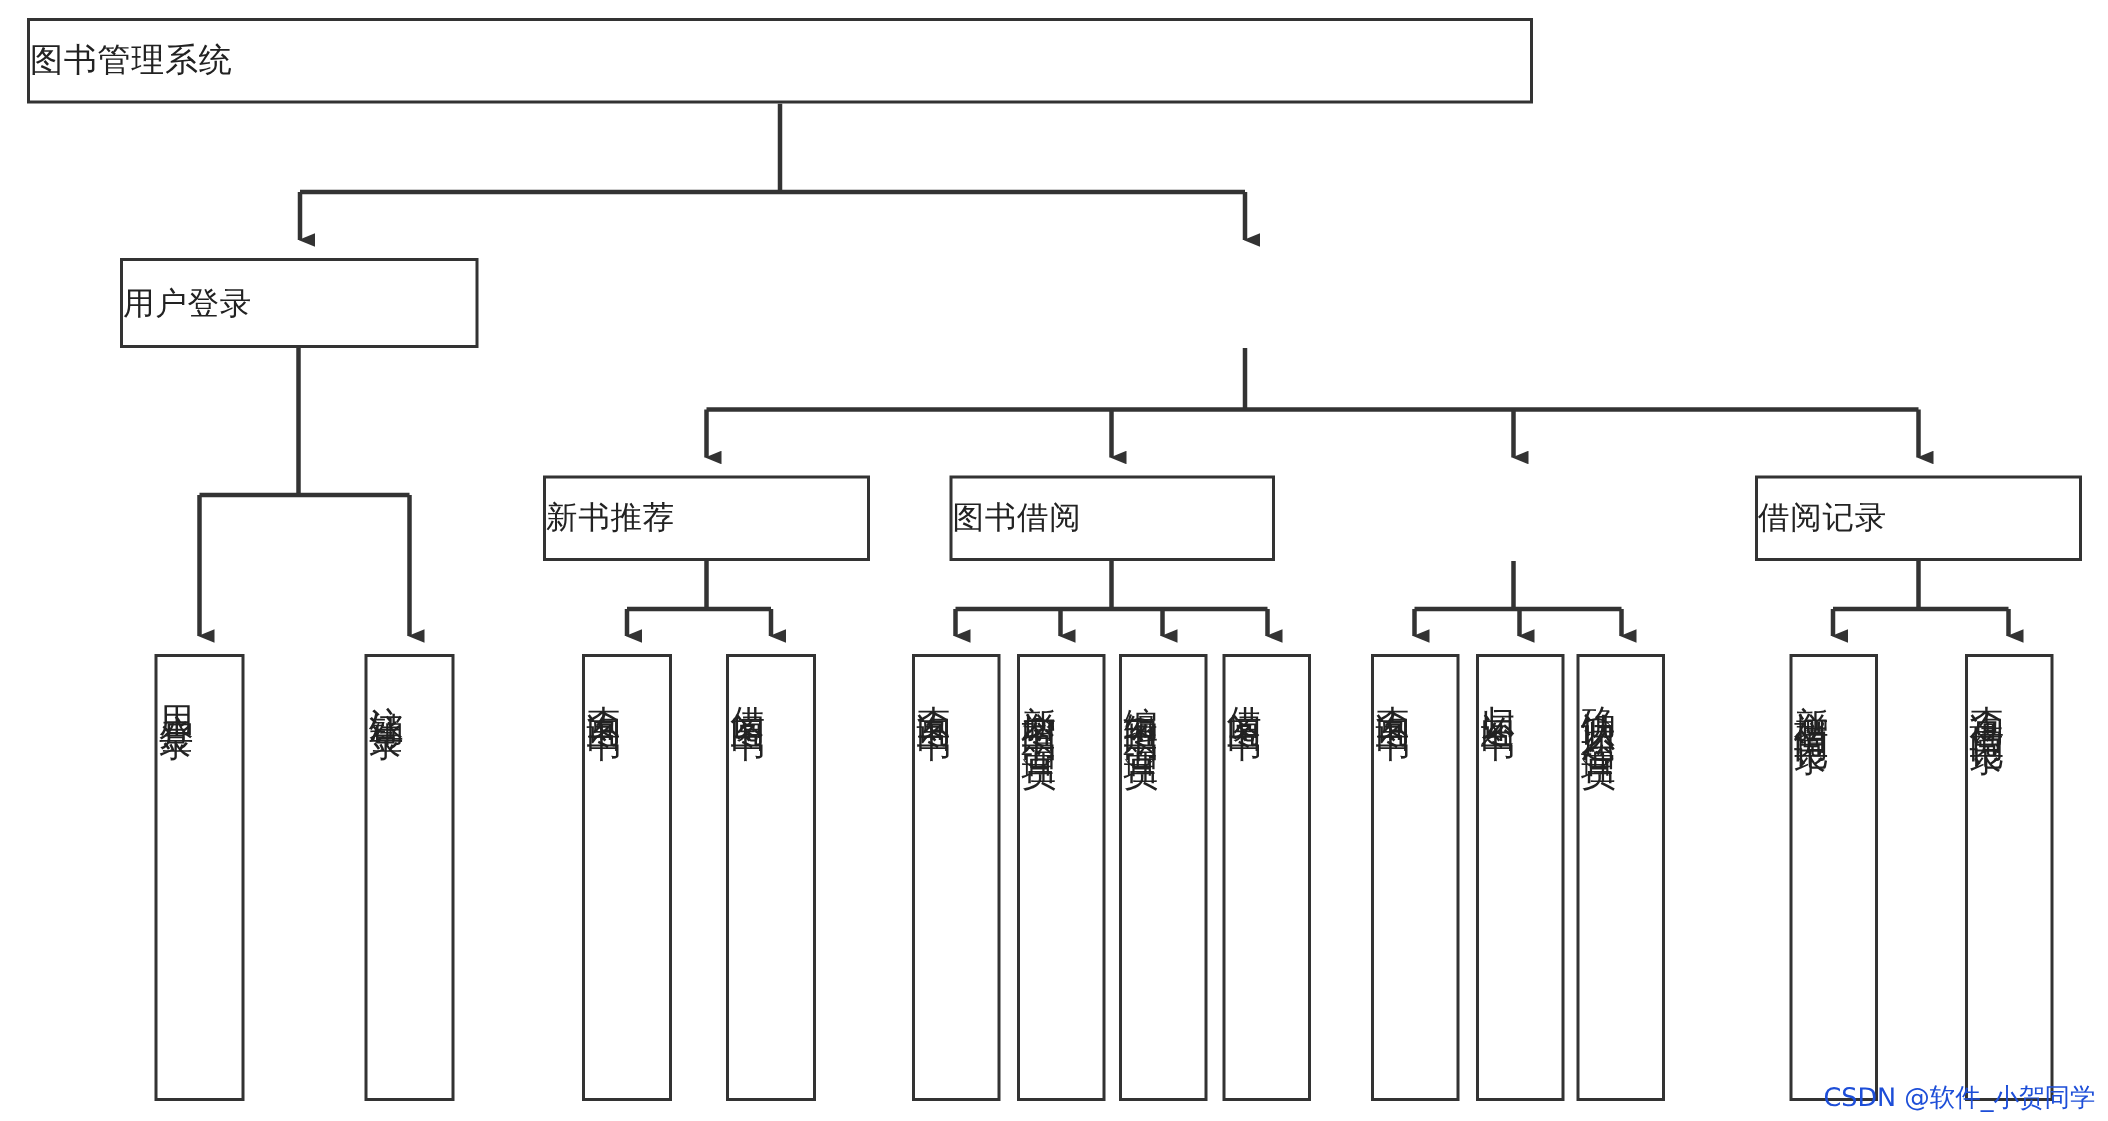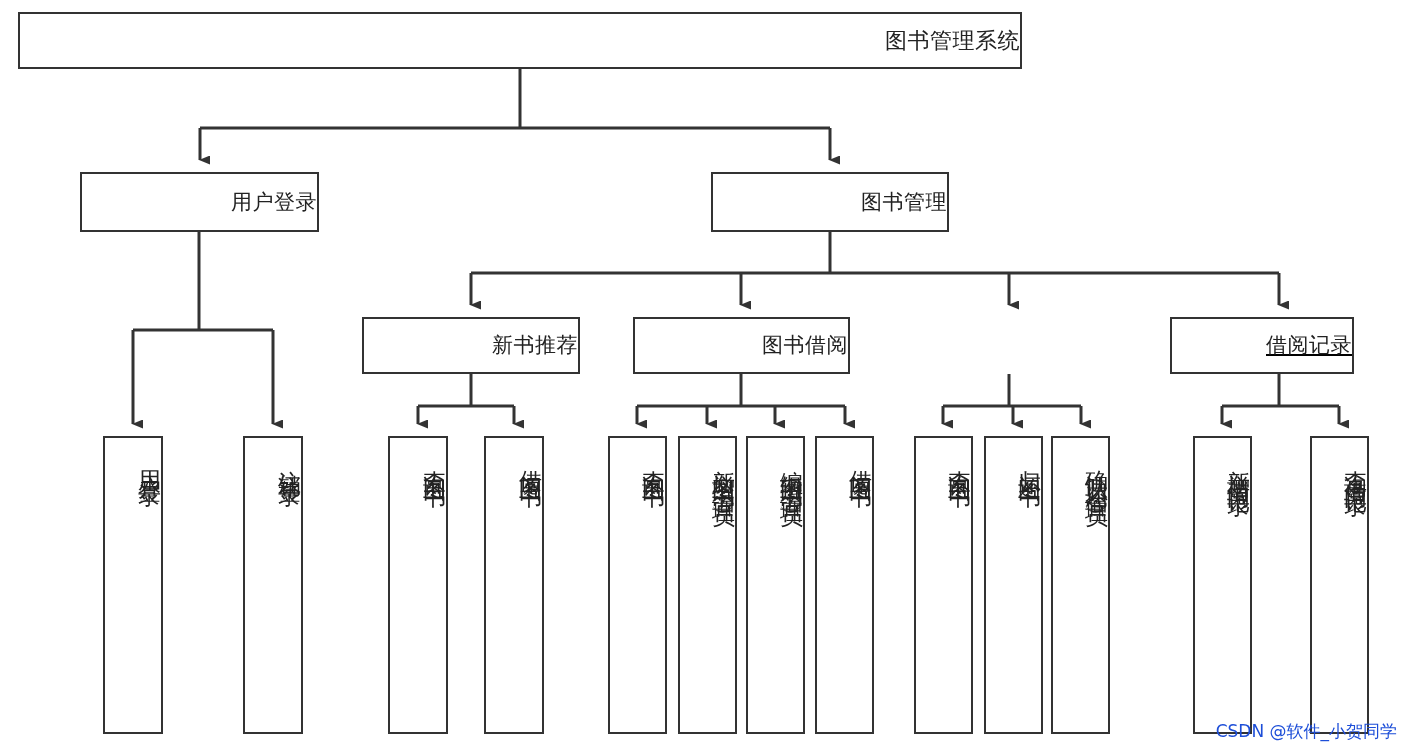--- a/index.html
+++ b/index.html
@@ -22,23 +22,22 @@
     width: 1405px;
     height: 747px;
   }
   .node {
     position: absolute;
     box-sizing: border-box;
     background: #ffffff;
     border: 2px solid #333333;
     display: flex;
     align-items: center;
-    justify-content: flex-end;
+    justify-content: flex-start;
     z-index: 2;
-    padding-left: 17px;
   }
   .node .label {
     color: #222222;
     letter-spacing: 0.5px;
     line-height: 1.18;
     text-align: center;
     white-space: nowrap;
   }
   .node.horizontal .label {
     font-size: 21px;
@@ -124,31 +123,28 @@
     </g>
   </svg>
 
   <div class="node horizontal root" style="left: 18px; top: 12px; width: 1004px; height: 57px;">
     <span class="label">图书管理系统</span>
   </div>
 
   <div class="node horizontal" style="left: 80px; top: 172px; width: 239px; height: 60px;">
     <span class="label">用户登录</span>
   </div>
-  <div class="node horizontal" style="left: 711px; top: 172px; width: 238px; height: 60px;">
-    <span class="label">图书管理</span>
-  </div>
 
   <div class="node horizontal" style="left: 633px; top: 317px; width: 217px; height: 57px;">
     <span class="label">图书借阅</span>
   </div>
   <div class="node horizontal" style="left: 362px; top: 317px; width: 218px; height: 57px;">
     <span class="label">新书推荐</span>
   </div>
-  <div class="node horizontal" style="left: 1170px; top: 317px; width: 184px; height: 57px; text-decoration: underline;">
+  <div class="node horizontal" style="left: 1170px; top: 317px; width: 218px; height: 57px;">
     <span class="label">借阅记录</span>
   </div>
 
   <div class="node vertical" style="left: 103px; top: 436px; width: 60px; height: 298px;">
     <span class="label">用户登录</span>
   </div>
   <div class="node vertical" style="left: 243px; top: 436px; width: 60px; height: 298px;">
     <span class="label">注销登录</span>
   </div>
   <div class="node vertical" style="left: 388px; top: 436px; width: 60px; height: 298px;">

